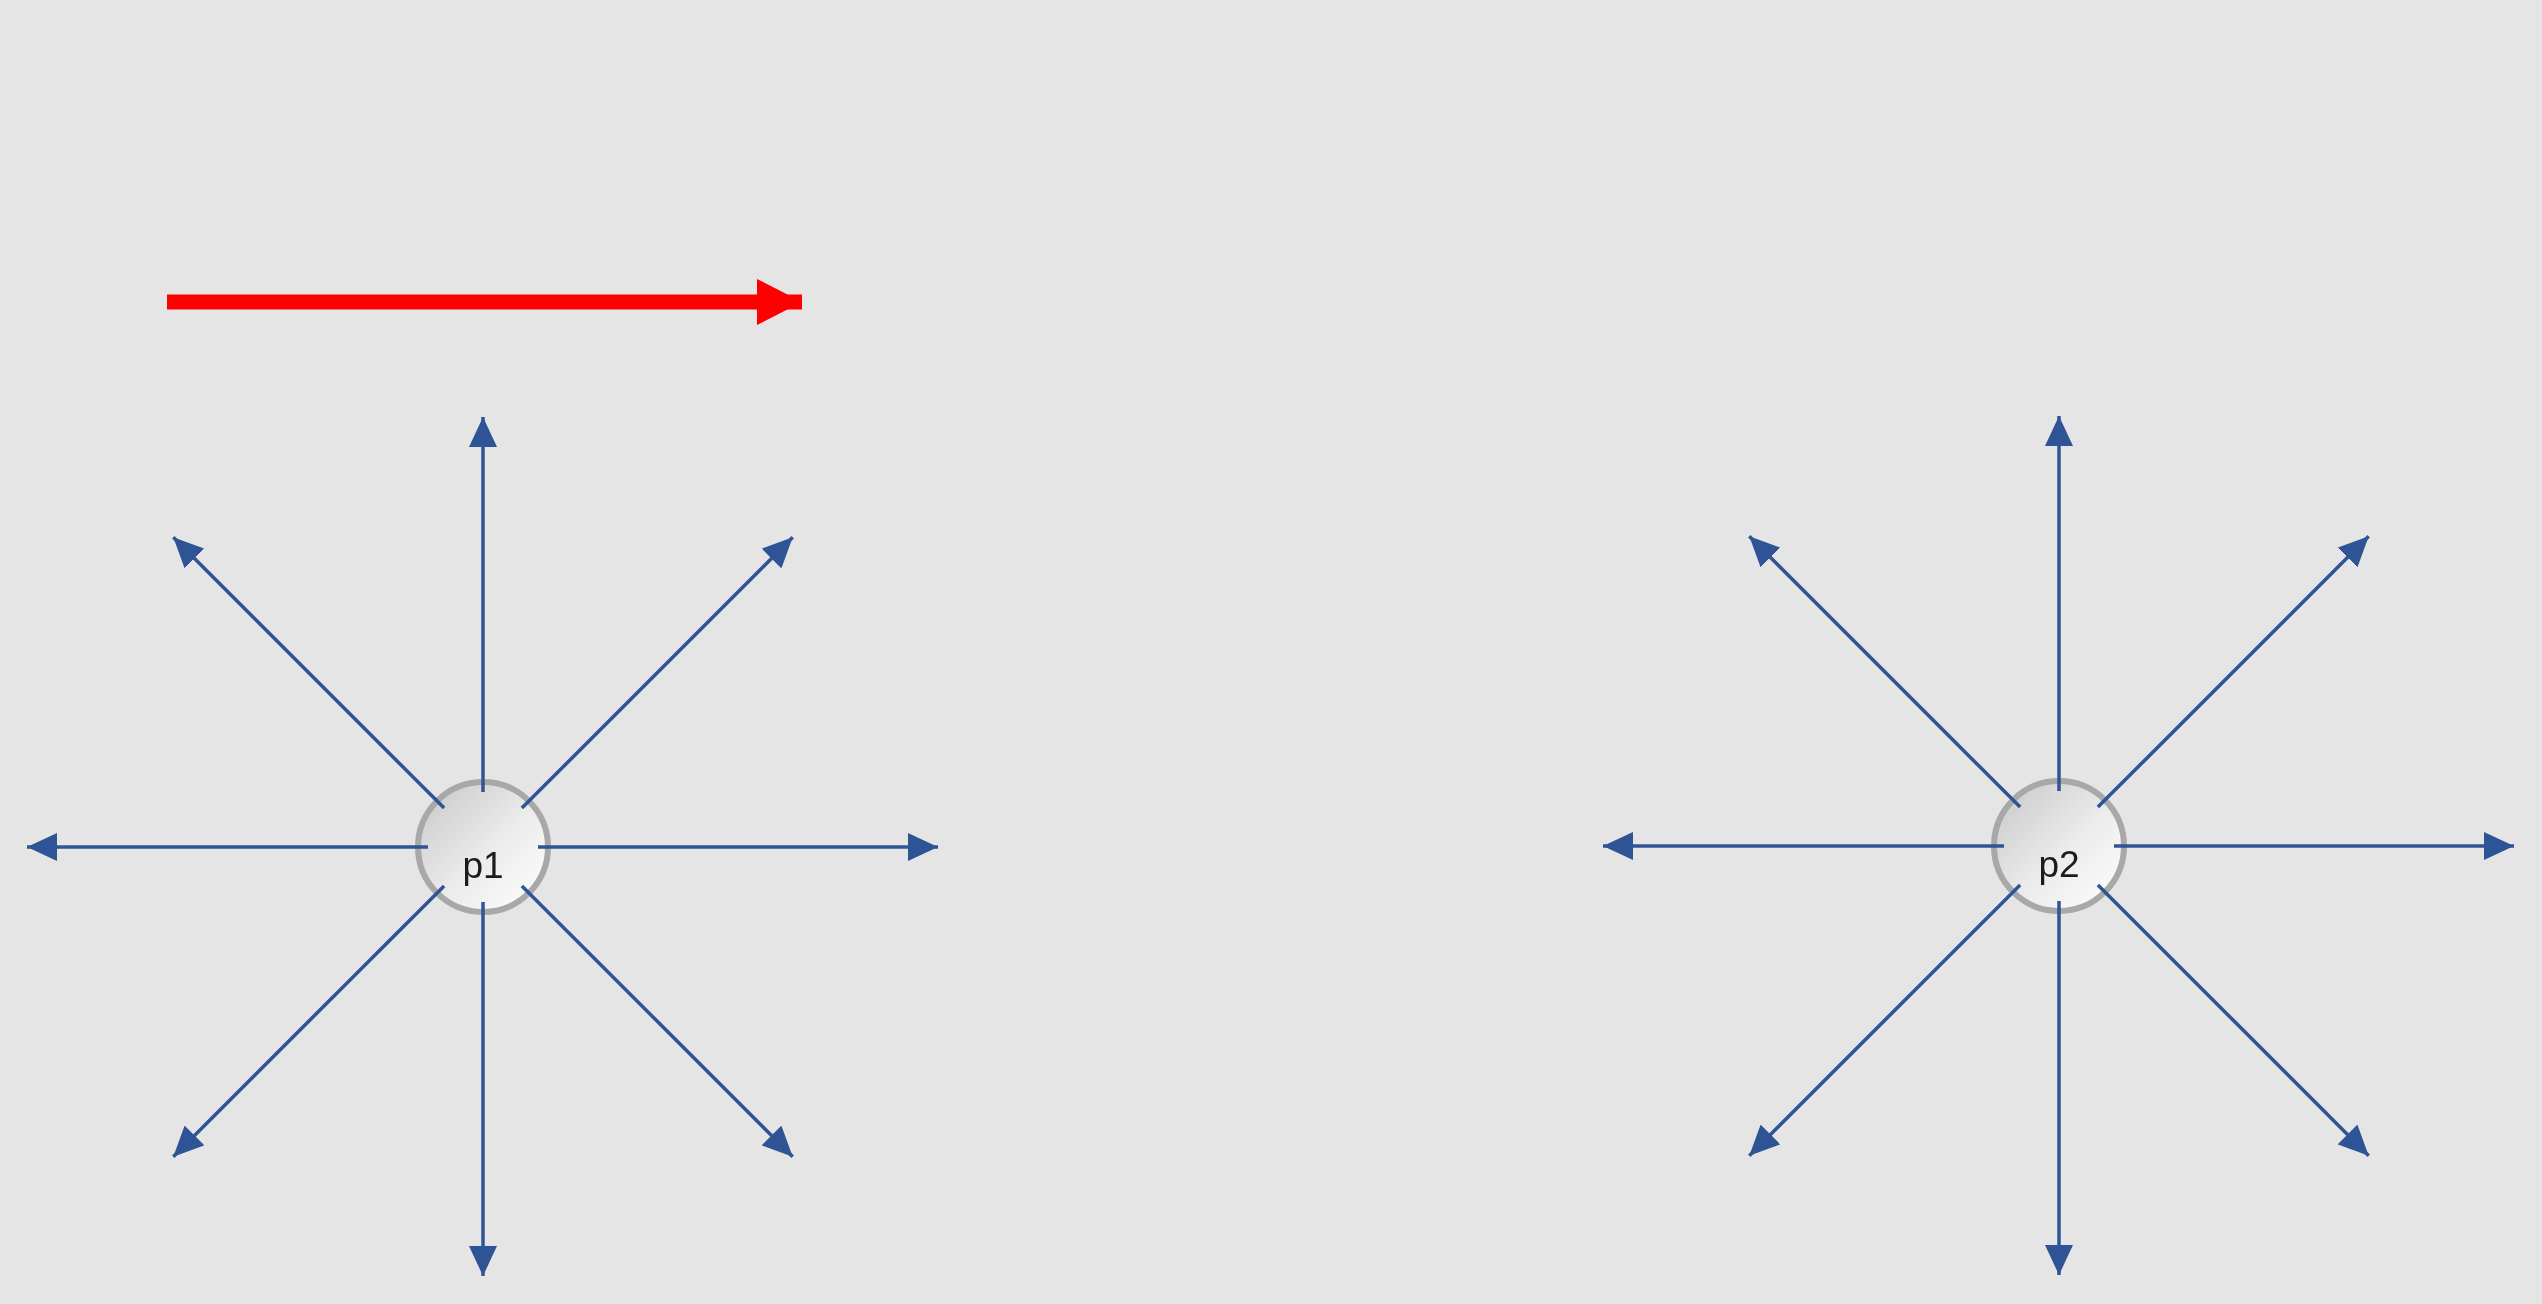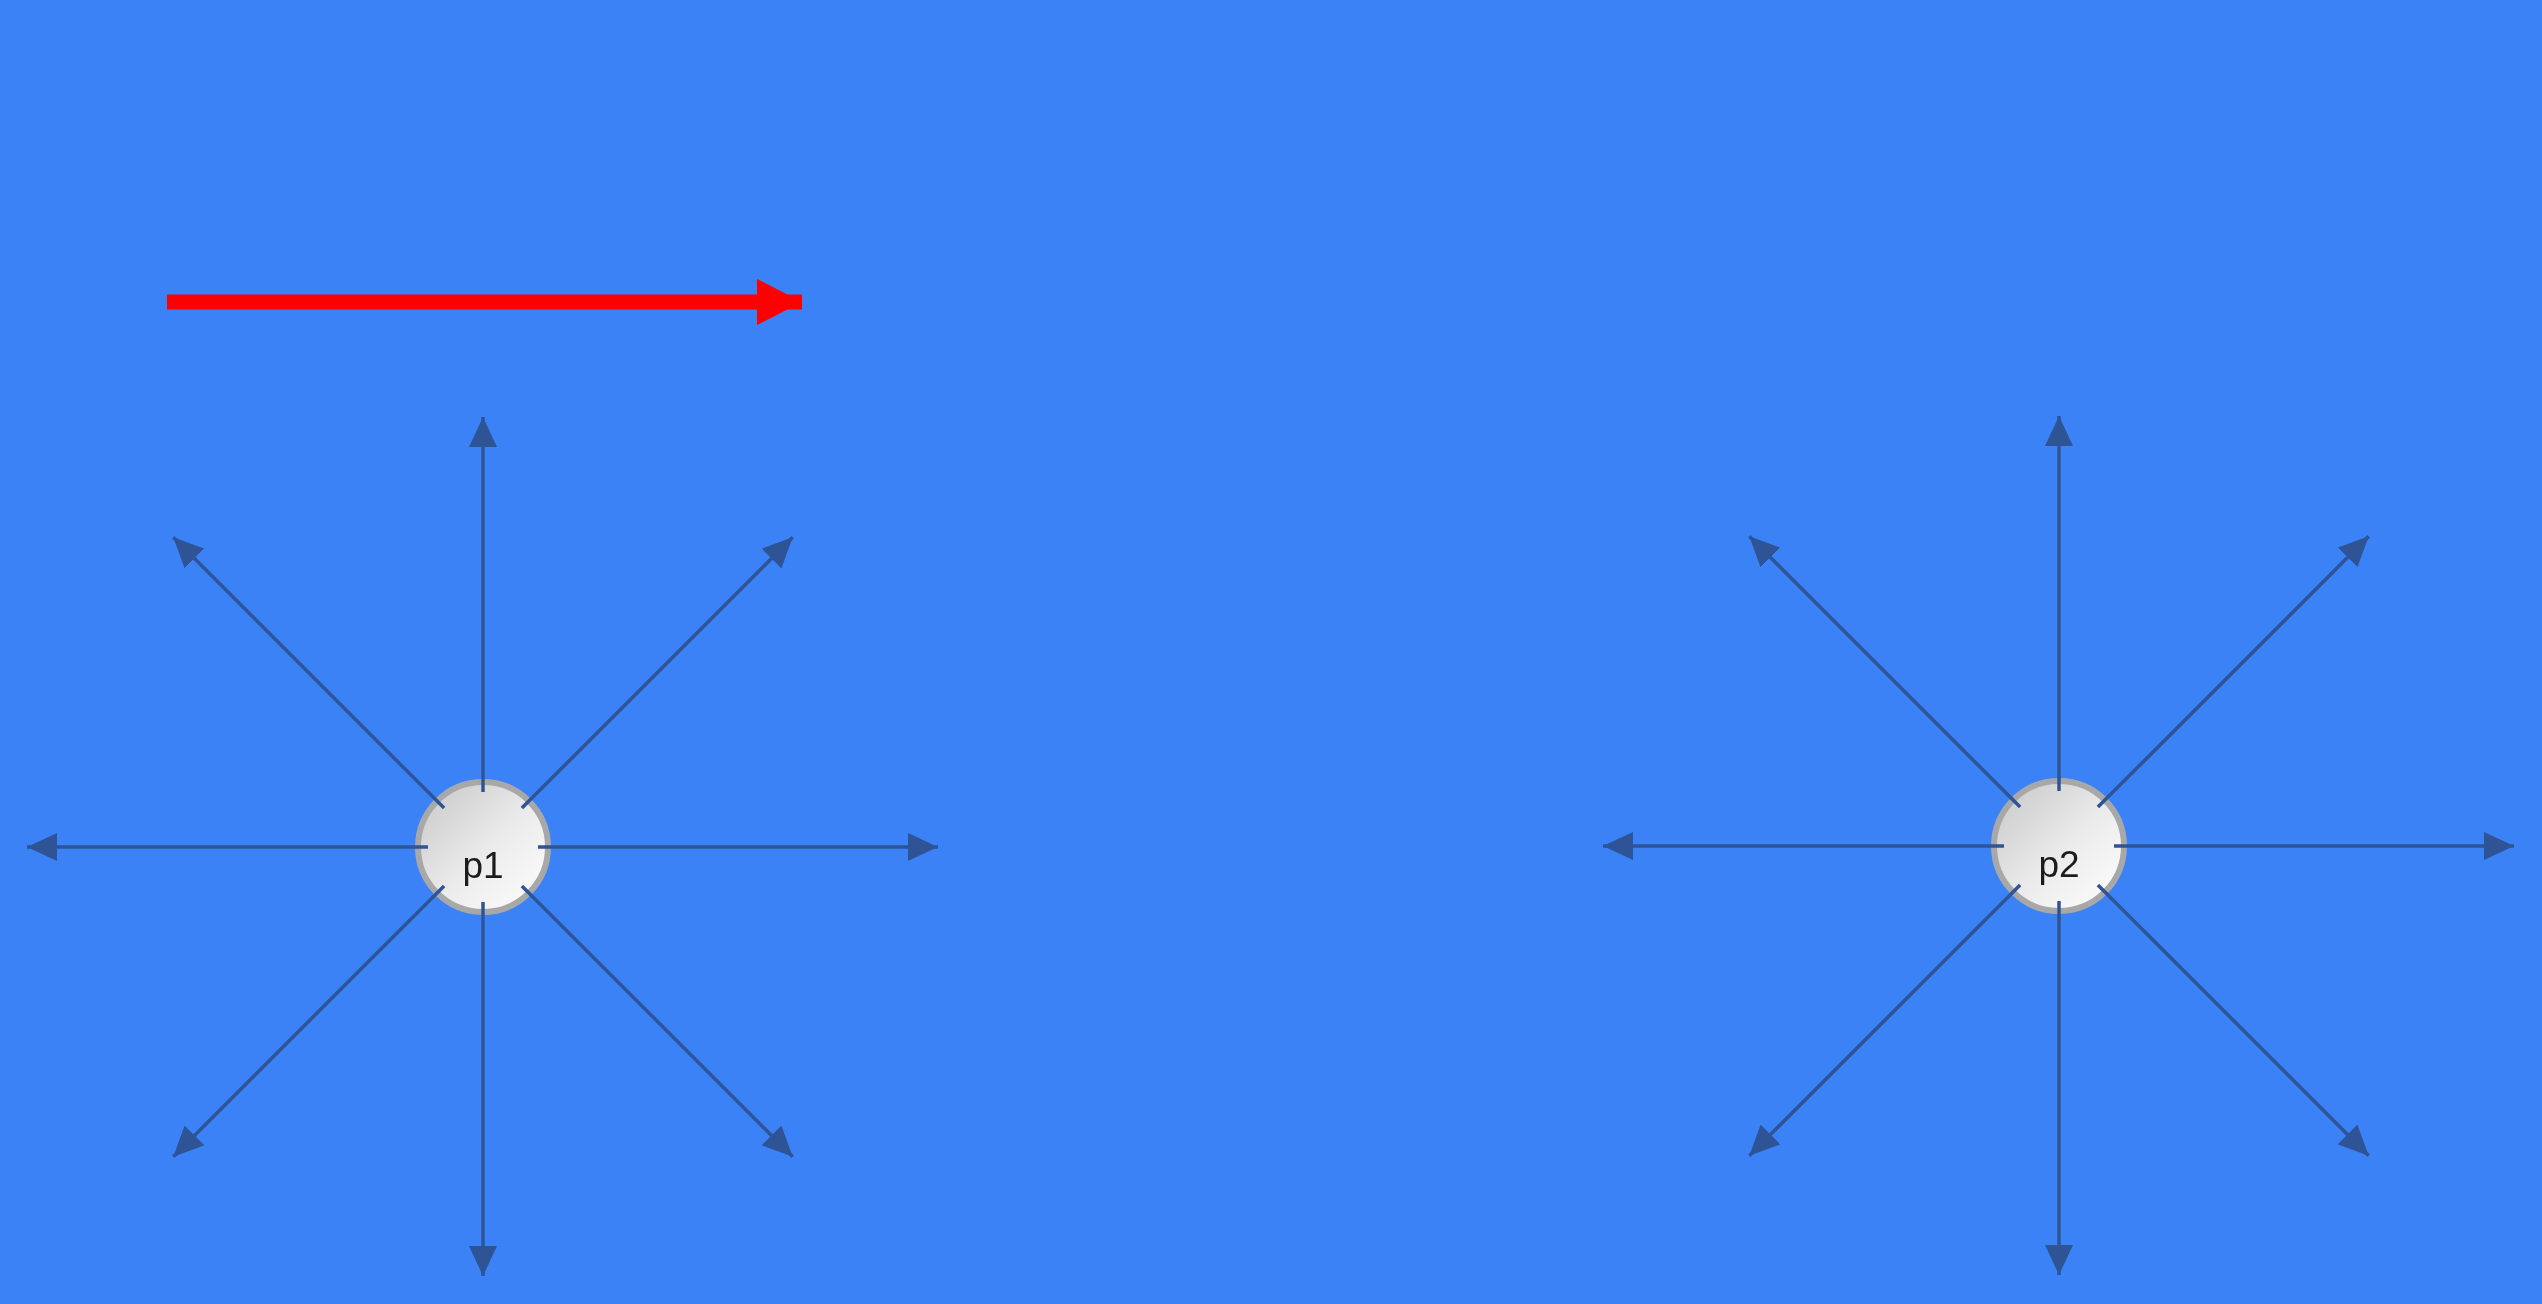--- a/index.html
+++ b/index.html
@@ -4,21 +4,21 @@
 <style>
   html, body {
     margin: 0;
     padding: 0;
     background: #000000;
   }
   .canvas {
     position: relative;
     width: 2542px;
     height: 1304px;
-    background: #3b82f6;
+    background: #e5e5e5;
     overflow: hidden;
     font-family: "Liberation Sans", sans-serif;
   }
   svg.diagram {
     position: absolute;
     inset: 0;
     width: 100%;
     height: 100%;
     display: block;
   }

